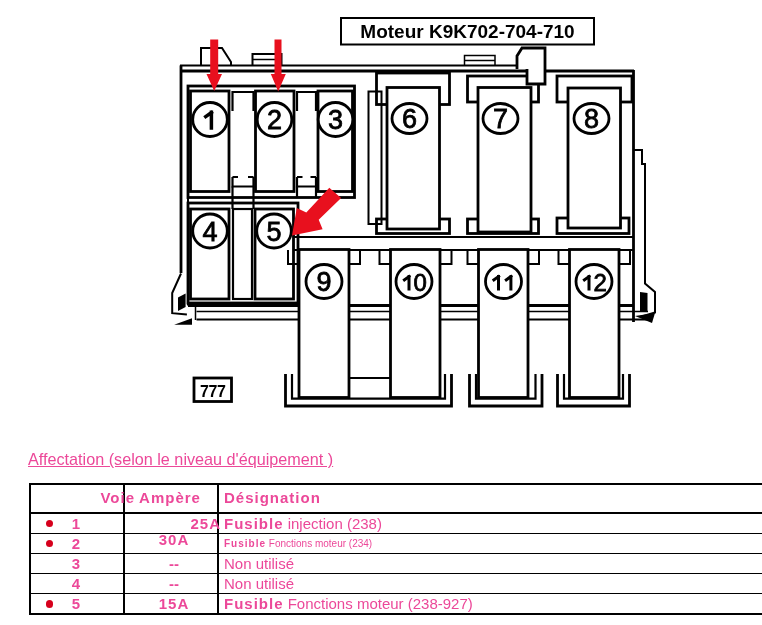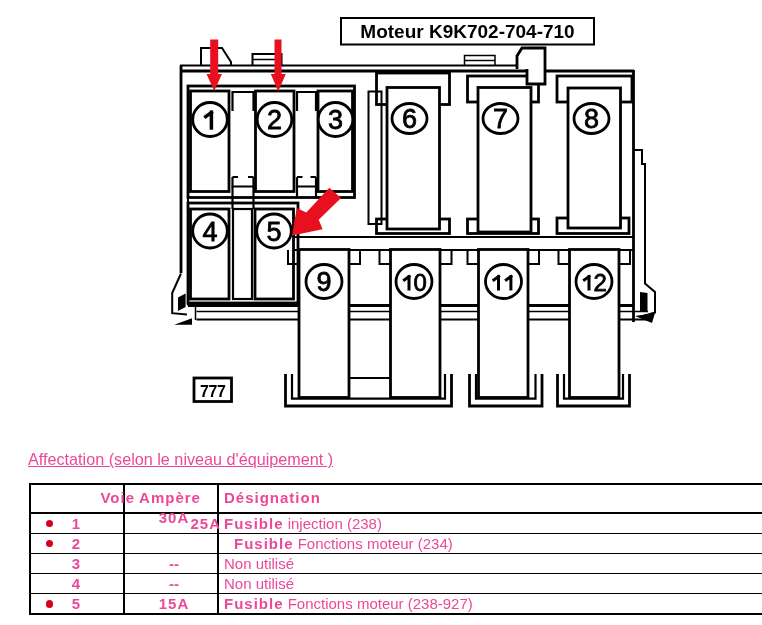--- a/index.html
+++ b/index.html
@@ -176,22 +176,22 @@
 
 <div class="txt" style="left:29px;width:94px;top:484px;height:28px;line-height:28px;font-size:15px;font-weight:bold;letter-spacing:1px;text-align:right;margin-left:12px;">Voie</div>
 <div class="txt" style="left:123px;width:94px;top:484px;height:15px;line-height:28px;font-size:15px;font-weight:bold;letter-spacing:1px;text-align:center;">Ampère</div>
 <div class="txt" style="left:224px;top:484px;height:28px;line-height:28px;font-size:15px;font-weight:bold;letter-spacing:1px;">Désignation</div>
 
 <div class="txt" style="left:29px;width:94px;top:513.5px;height:19px;line-height:19px;font-size:15px;font-weight:bold;text-align:center;">1</div>
 <div class="txt" style="left:127px;width:94px;top:513.5px;height:19px;line-height:19px;font-size:15px;font-weight:bold;letter-spacing:1px;text-align:right;">25A</div>
 <div class="txt" style="left:224px;top:513.5px;height:36px;line-height:19px;font-size:15px;"><b style="letter-spacing:1px;">Fusible</b> injection (238)</div>
 
 <div class="txt" style="left:29px;width:94px;top:533.5px;height:19px;line-height:19px;font-size:15px;font-weight:bold;text-align:center;">2</div>
-<div class="txt" style="left:127px;width:94px;top:508px;height:19px;line-height:19px;font-size:15px;font-weight:bold;letter-spacing:1px;text-align:center;">30A</div>
-<div class="txt" style="left:224px;top:533.5px;height:19px;line-height:19px;font-size:15px;margin-left:10px;"><b style="letter-spacing:1px;">Fusible</b> Fonctions moteur (234)</div>
+<div class="txt" style="left:127px;width:94px;top:530px;height:19px;line-height:19px;font-size:15px;font-weight:bold;letter-spacing:1px;text-align:center;">30A</div>
+<div class="txt" style="left:224px;top:533.5px;height:19px;line-height:19px;font-size:10px;"><b style="letter-spacing:1px;">Fusible</b> Fonctions moteur (234)</div>
 
 <div class="txt" style="left:29px;width:94px;top:553.5px;height:19px;line-height:19px;font-size:15px;font-weight:bold;text-align:center;">3</div>
 <div class="txt" style="left:127px;width:94px;top:553.5px;height:19px;line-height:19px;font-size:15px;font-weight:bold;text-align:center;">--</div>
 <div class="txt" style="left:224px;top:553.5px;height:19px;line-height:19px;font-size:15px;">Non utilisé</div>
 
 <div class="txt" style="left:29px;width:94px;top:573.5px;height:19px;line-height:19px;font-size:15px;font-weight:bold;text-align:center;">4</div>
 <div class="txt" style="left:127px;width:94px;top:573.5px;height:19px;line-height:19px;font-size:15px;font-weight:bold;text-align:center;">--</div>
 <div class="txt" style="left:224px;top:573.5px;height:19px;line-height:19px;font-size:15px;">Non utilisé</div>
 
 <div class="txt" style="left:29px;width:94px;top:593.5px;height:19px;line-height:19px;font-size:15px;font-weight:bold;text-align:center;">5</div>

